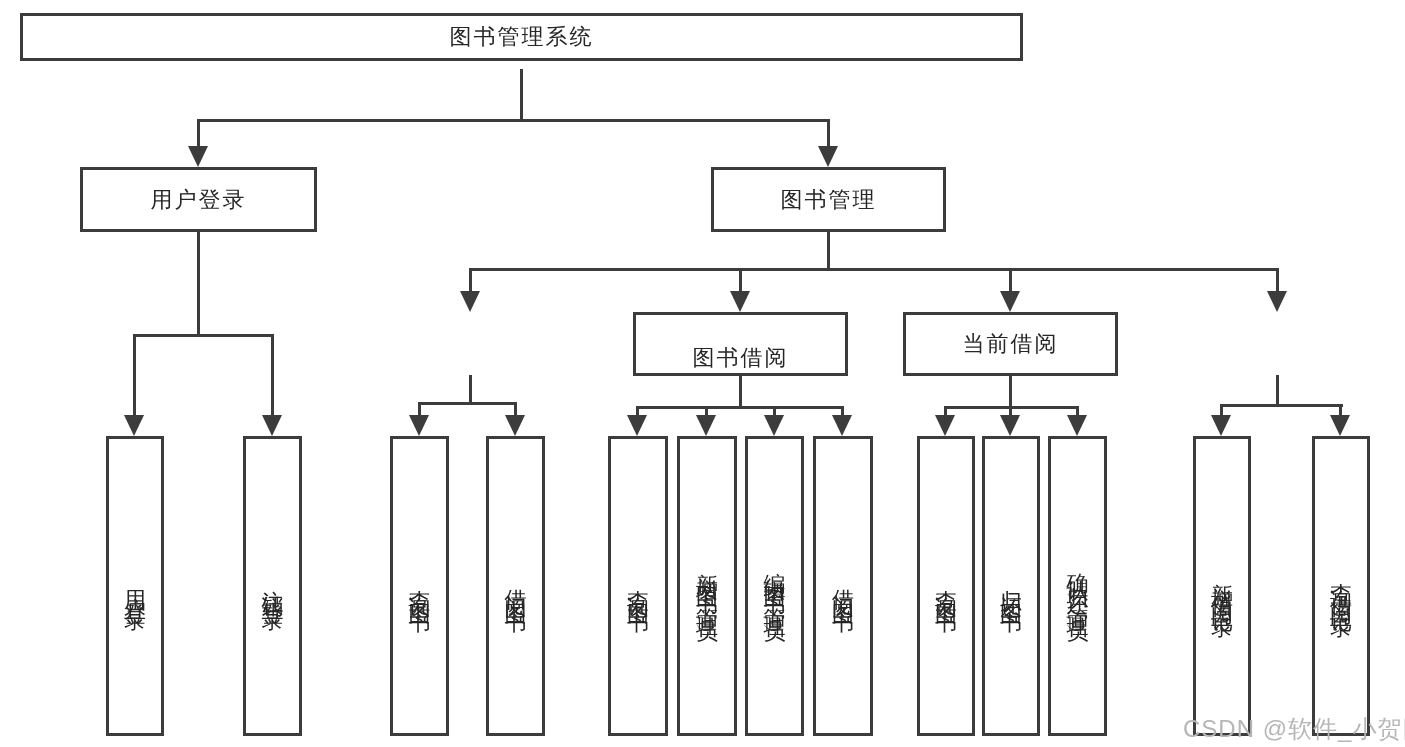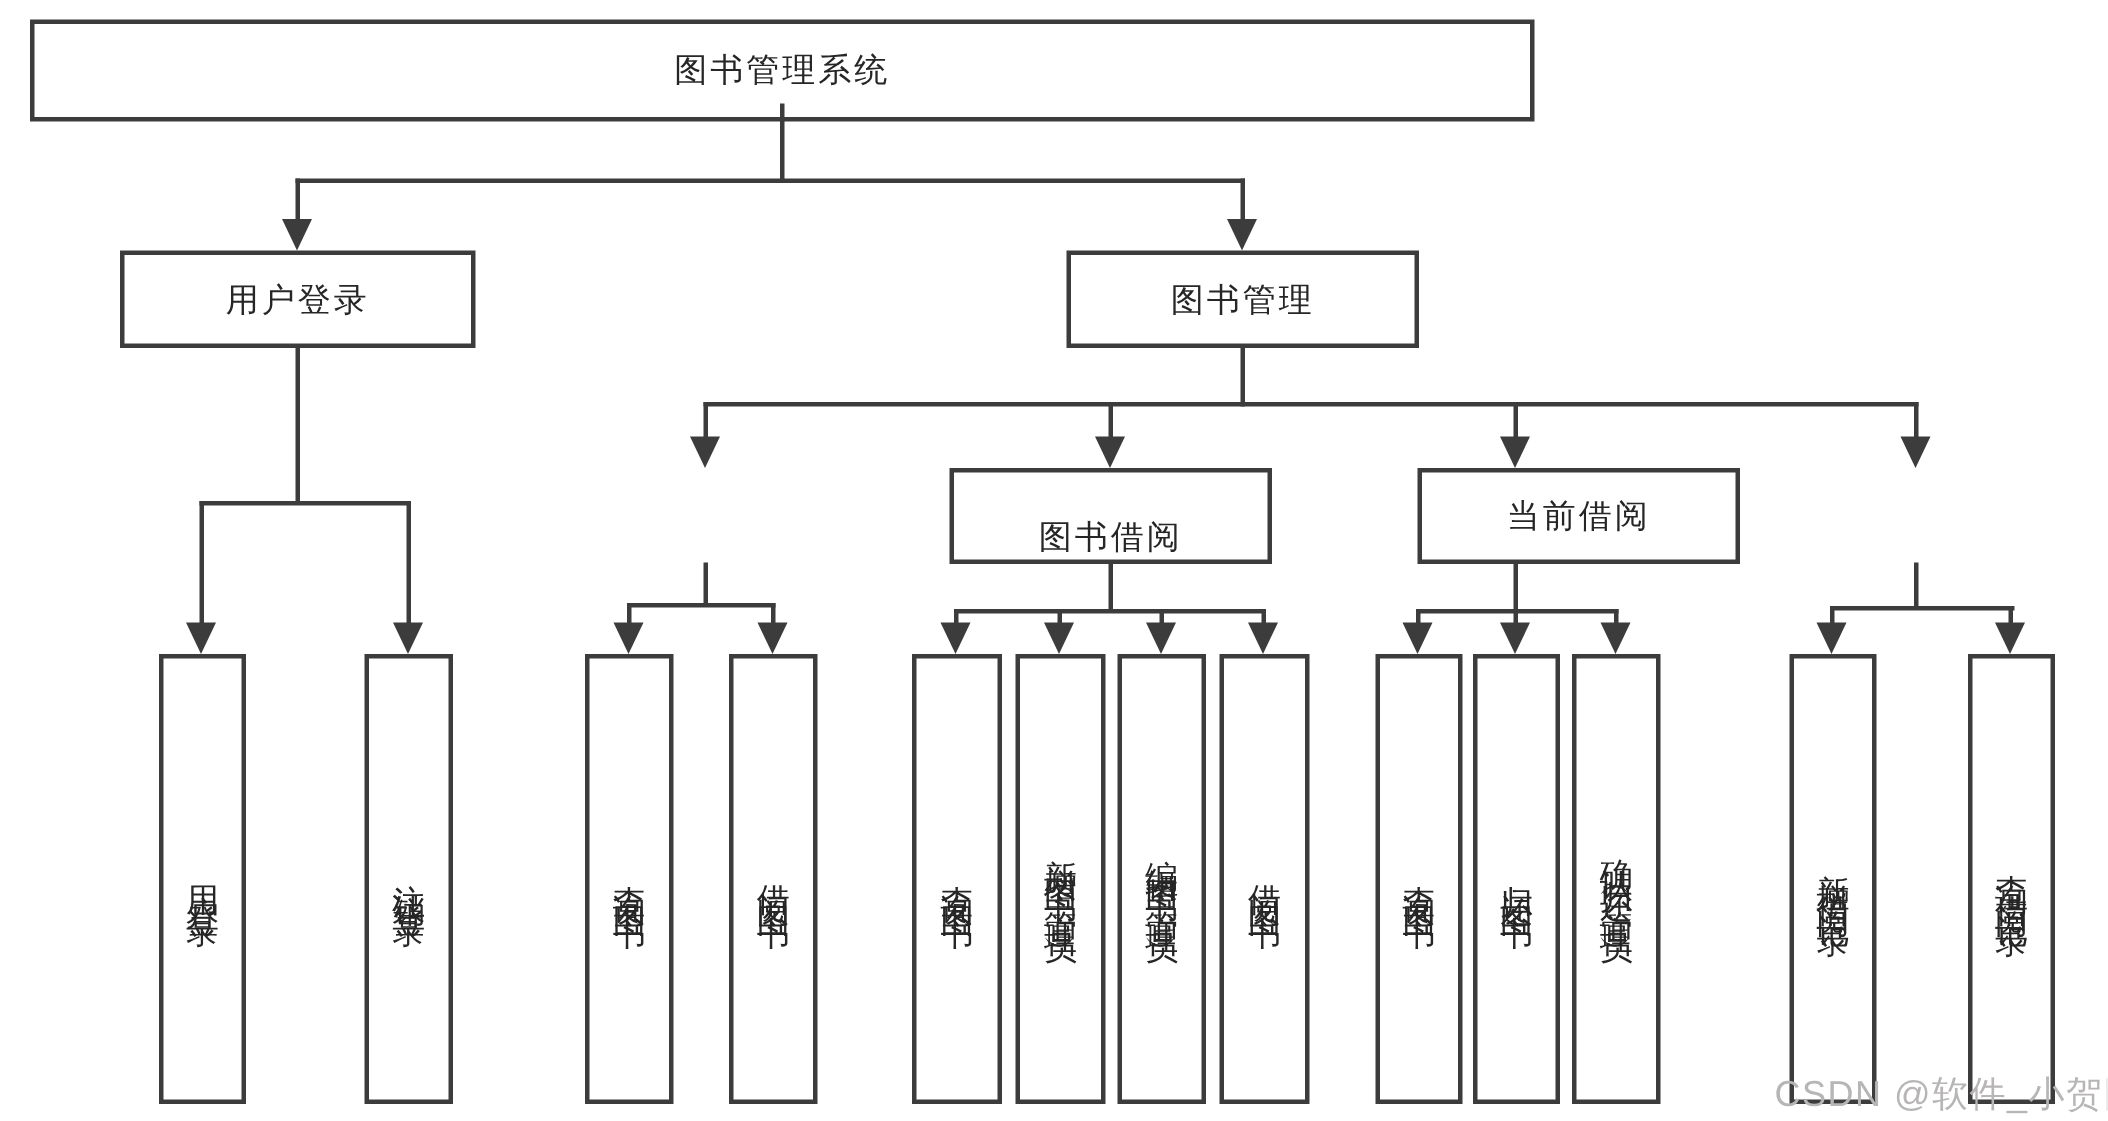--- a/index.html
+++ b/index.html
@@ -13,35 +13,35 @@
   .arrow{position:absolute;width:0;height:0;border-left:10px solid transparent;
          border-right:10px solid transparent;border-top:21px solid var(--line,#3c3c3c);}
   .watermark{position:absolute;left:1183px;top:713px;font-size:24px;letter-spacing:1px;
              color:var(--watermark,#b8b5b5);z-index:10;white-space:nowrap;}
 </style>
 </head>
 <body>
 
 <div class="canvas">
 
-  <div class="box hbox" style="left:20px;top:13px;width:1003px;height:68px;">
+  <div class="box hbox" style="left:20px;top:13px;width:1003px;height:48px;">
     <span class="lbl">图书管理系统</span>
   </div>
 
   <div class="box hbox" style="left:80px;top:167px;width:237px;height:65px;">
     <span class="lbl">用户登录</span>
   </div>
   <div class="box hbox" style="left:711px;top:167px;width:235px;height:65px;">
     <span class="lbl">图书管理</span>
   </div>
 
   <div class="box hbox" style="left:633px;top:312px;width:215px;height:64px;align-items:flex-end;">
     <span class="lbl">图书借阅</span>
   </div>
-  <div class="box hbox" style="left:945px;top:312px;width:215px;height:64px;">
+  <div class="box hbox" style="left:903px;top:312px;width:215px;height:64px;">
     <span class="lbl">当前借阅</span>
   </div>
 
   <div class="box vbox" style="left:106px;top:436px;width:58px;height:300px;">
     <span class="lbl">用户登录</span>
   </div>
   <div class="box vbox" style="left:243px;top:436px;width:59px;height:300px;">
     <span class="lbl">注销登录</span>
   </div>
 

